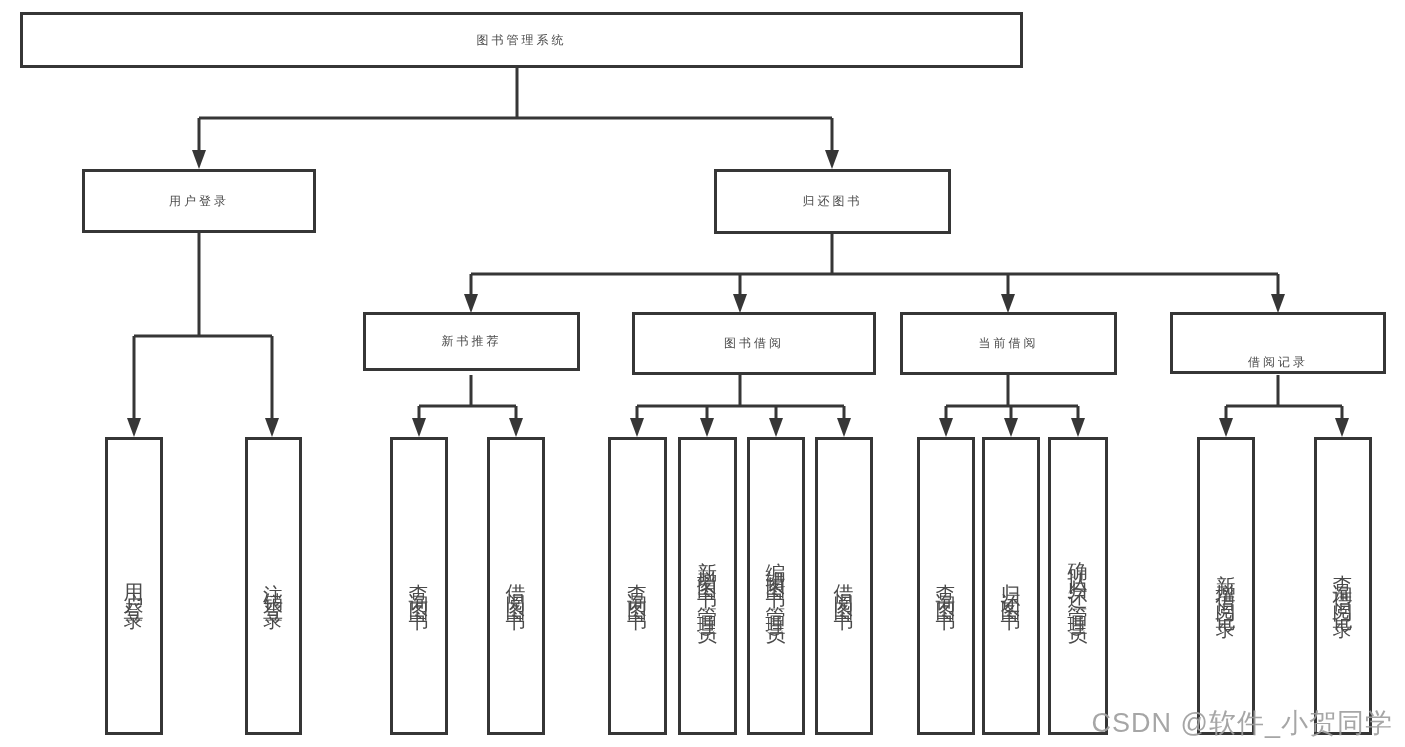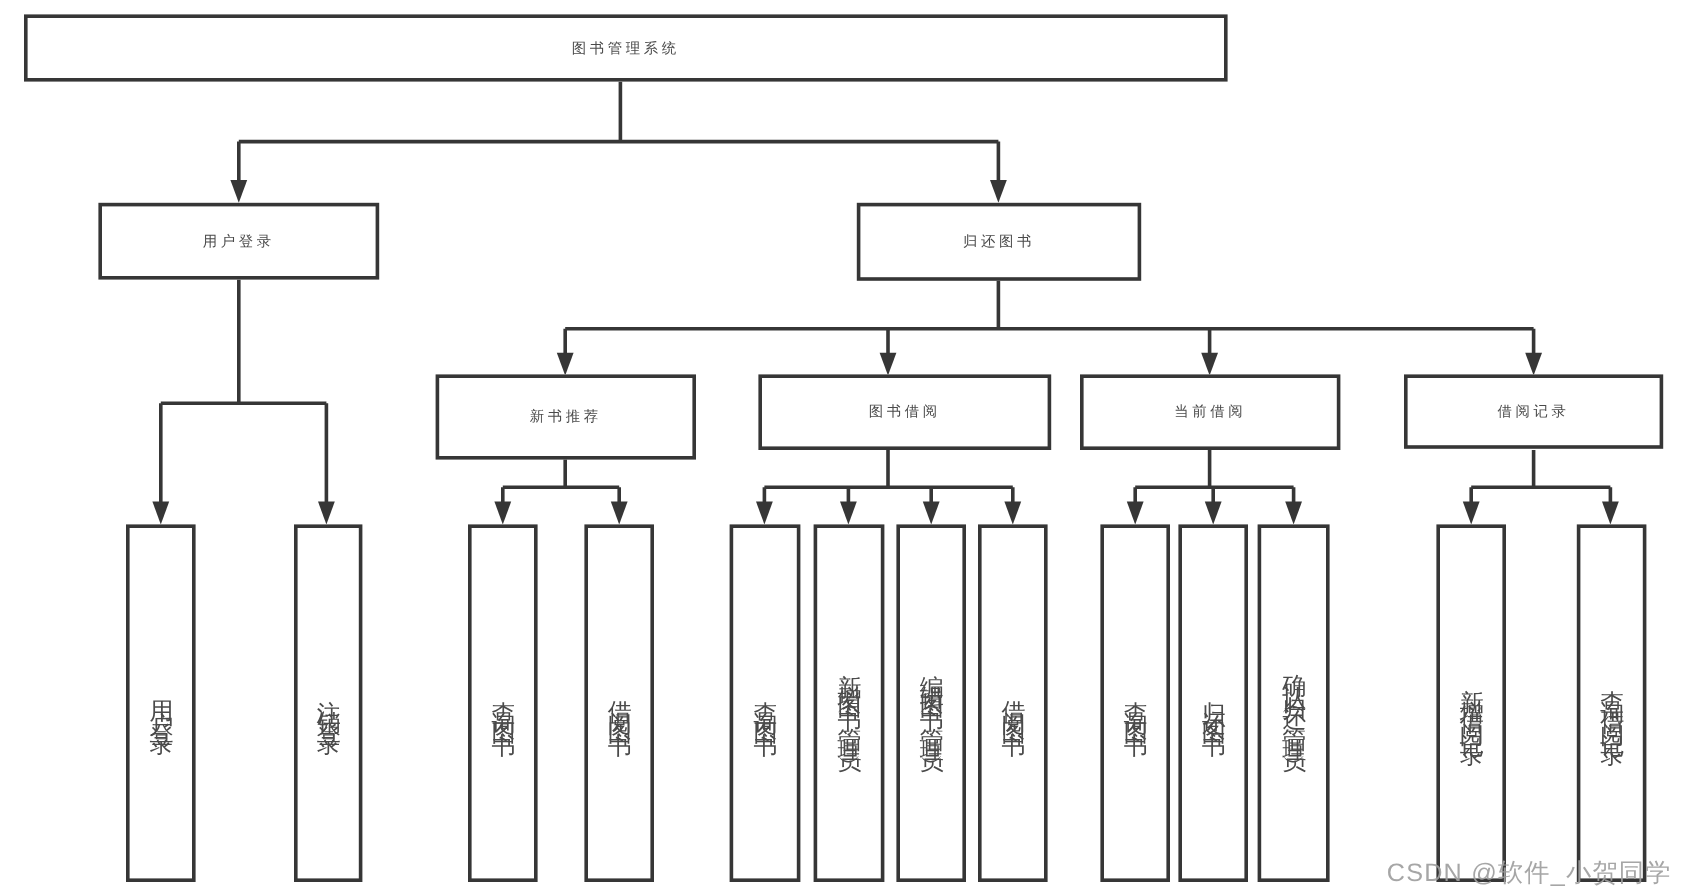--- a/index.html
+++ b/index.html
@@ -55,21 +55,21 @@
     font-size: 20px;
     letter-spacing: 9px;
     line-height: 1;
     color: #4a4a4a;
     white-space: nowrap;
   }
   .watermark {
     position: absolute;
     right: 12px;
     bottom: 6px;
-    font-size: 21px;
+    font-size: 27px;
     color: rgba(158, 158, 158, 0.92);
     letter-spacing: 1px;
     z-index: 3;
     white-space: nowrap;
   }
 </style>
 </head>
 <body>
 
 <div id="canvas">
@@ -111,30 +111,30 @@
     <span>图书管理系统</span>
   </div>
 
   <div class="hbox" style="left:82px; top:169px; width:234px; height:64px;">
     <span>用户登录</span>
   </div>
   <div class="hbox" style="left:714px; top:169px; width:237px; height:65px;">
     <span>归还图书</span>
   </div>
 
-  <div class="hbox" style="left:363px; top:312px; width:217px; height:71px;">
+  <div class="hbox" style="left:363px; top:312px; width:217px; height:59px;">
     <span>新书推荐</span>
   </div>
   <div class="hbox" style="left:632px; top:312px; width:244px; height:63px;">
     <span>图书借阅</span>
   </div>
   <div class="hbox" style="left:900px; top:312px; width:217px; height:63px;">
     <span>当前借阅</span>
   </div>
-  <div class="hbox" style="left:1170px; top:312px; width:216px; height:62px;">
+  <div class="hbox" style="left:1170px; top:312px; width:216px; height:62px;align-items:flex-end;">
     <span>借阅记录</span>
   </div>
 
   <div class="vbox" style="left:105px; width:58px;">
     <span>用户登录</span>
   </div>
   <div class="vbox" style="left:245px; width:57px;">
     <span>注销登录</span>
   </div>
 

